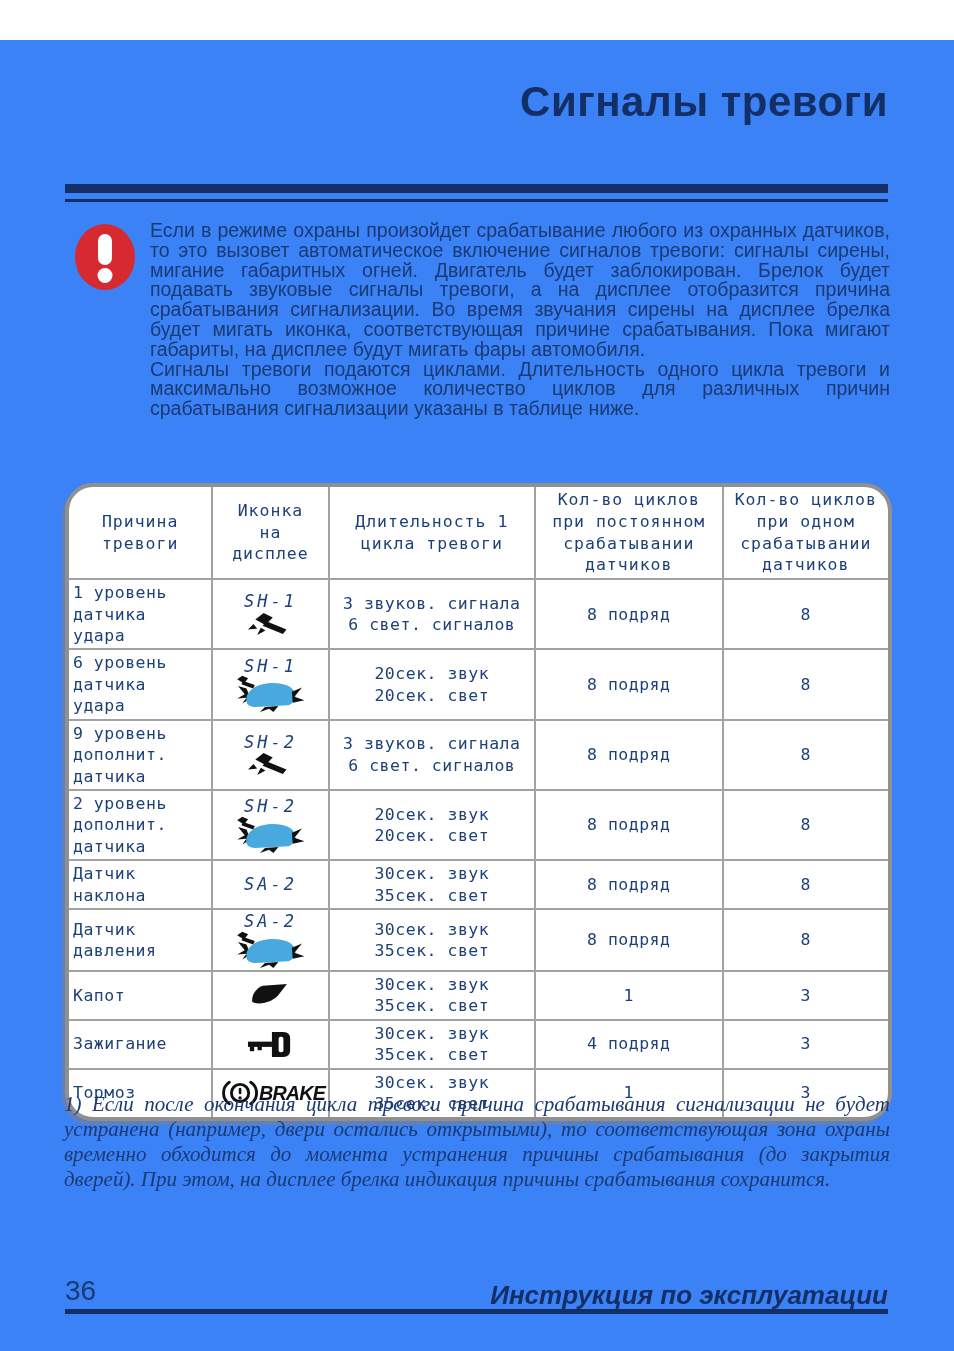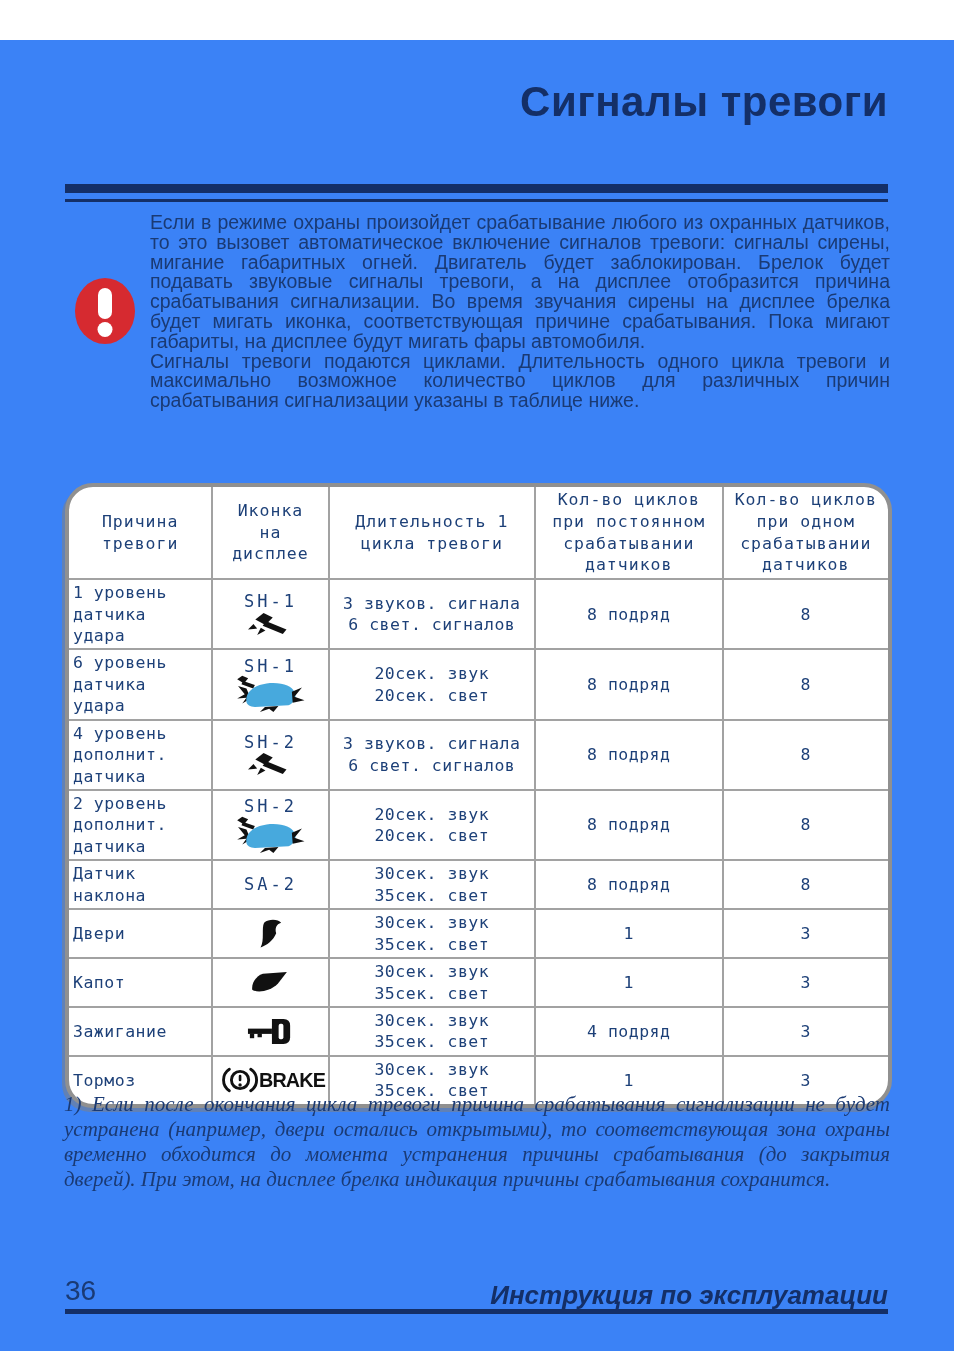--- a/index.html
+++ b/index.html
@@ -8,21 +8,21 @@
     font-family:"Liberation Sans",sans-serif;color:#173a72;overflow:hidden;margin-top:40px;
   }
   
   .title{
     position:absolute;top:38px;right:66px;margin:0;
     font-size:42px;font-weight:bold;color:#142f67;letter-spacing:0.5px;
   }
   .rule-thick{position:absolute;left:65px;right:66px;top:144px;height:9px;background:#142f67;}
   .rule-thin{position:absolute;left:65px;right:66px;top:159px;height:2.5px;background:#142f67;}
   
-  .intro{position:absolute;left:74px;top:173px;width:816px;display:flex;align-items:center;}
+  .intro{position:absolute;left:74px;top:181px;width:816px;display:flex;align-items:flex-start;}
   .warn{flex:0 0 62px;margin-top:2px;}
   .intro-text{
     margin-left:14px;width:740px;font-size:19.5px;line-height:19.8px;
     text-align:justify;color:#1a3a74;
   }
   .intro-text p{margin:0;}
   
   .tbl-wrap{
     position:absolute;left:65px;top:443px;width:819px;
     border:4px solid #909090;border-radius:28px;overflow:hidden;
@@ -37,21 +37,21 @@
     border:2px solid #a2a2a2;padding:2px 4px;vertical-align:middle;
     font-weight:normal;font-size:16.5px;letter-spacing:0.5px;line-height:1.3;
   }
   table.alarm tr:first-child th{border-top:none;}
   table.alarm tr:last-child td{border-bottom:none;}
   table.alarm td:first-child,table.alarm th:first-child{border-left:none;}
   table.alarm td:last-child,table.alarm th:last-child{border-right:none;}
   th .hwrap{display:block;margin:0 auto;text-align:center;letter-spacing:1px;line-height:1.32;}
   th .w2{max-width:86px;} th .w3{max-width:190px;} th .w4{max-width:162px;} th .w5{max-width:162px;}
   td.cause{text-align:left;padding-left:12px;}
-  td.icon-cell{text-align:center;padding:1px 2px;}
+  td.icon-cell{text-align:center;padding:1px 2px;font-style:italic;}
   td.icon-cell .icon-label{display:block;letter-spacing:3px;font-size:17px;line-height:1.1;}
   td.icon-cell svg{display:block;margin:0 auto;}
   td.dur,td.num{text-align:center;}
   td.dur .dline{display:block;}
   
   .notes{position:absolute;left:64px;top:1052px;width:826px;
     font-style:italic;font-size:21px;line-height:25px;text-align:justify;color:#1a3a74;}
   .notes p{margin:0;font-family:Liberation Serif, serif;}
   .notes p + p{margin-top:17px;}
   
@@ -144,21 +144,21 @@
         </td>
         <td class="dur">
           <span class="dline">20сек. звук</span>
           <span class="dline">20сек. свет</span>
         </td>
         <td class="num">8 подряд</td>
         <td class="num">8</td>
       </tr>
 
       <tr style="height:55px">
-        <td class="cause">4 уровень дополнит. датчика</td>
+        <td class="cause">9 уровень дополнит. датчика</td>
         <td class="icon-cell">
           <span class="icon-label">SH-2</span>
           <svg width="44" height="26" viewBox="0 0 48 28">
             <path d="M8 9 L17 2 L27 7 L19 15 Z" fill="#111"></path>
             <path d="M20 11 L42 20 L38 25 L16 16 Z" fill="#111"></path>
             <path d="M6 14 L0 20 L10 19 Z" fill="#111"></path>
             <path d="M14 18 L10 26 L19 21 Z" fill="#111"></path>
           </svg>
         </td>
         <td class="dur">
@@ -196,35 +196,41 @@
           <span class="icon-label">SA-2</span>
         </td>
         <td class="dur">
           <span class="dline">30сек. звук</span>
           <span class="dline">35сек. свет</span>
         </td>
         <td class="num">8 подряд</td>
         <td class="num">8</td>
       </tr>
 
-
-      <tr style="height:38px">
-        <td class="cause">Двери</td>
-        <td class="icon-cell">
-          <svg width="27" height="34" viewBox="0 0 38 44">
-            <path d="M10 6 C17 0 30 1 34 6 C27 8 25 14 27 21 C23 31 14 38 5 41 C11 30 6 13 10 6 Z" fill="#111"></path>
-          </svg>
-        </td>
-        <td class="dur">
-          <span class="dline">30сек. звук</span>
-          <span class="dline">35сек. свет</span>
-        </td>
-        <td class="num">1</td>
-        <td class="num">3</td>
-      </tr>
+      <tr style="height:56px">
+        <td class="cause">Датчик давления</td>
+        <td class="icon-cell">
+          <span class="icon-label">SA-2</span>
+          <svg width="74" height="37" viewBox="0 0 84 44">
+            <path d="M3 5 L9 1 L16 4 L11 10 Z" fill="#111"></path>
+            <path d="M10 7 L24 12 L22 16 L8 11 Z" fill="#111"></path>
+            <path d="M14 16 L4 13 L12 23 L3 28 L14 27 L9 34 L19 28 Z" fill="#111"></path>
+            <path d="M14 32 C12 22 22 12 38 10 C56 8 68 13 71 20 C74 26 72 32 64 36 L24 38 C18 37 15 36 14 32 Z" fill="#47a9dd"></path>
+            <path d="M68 20 L80 15 L71 26 L83 30 L69 33 Z" fill="#111"></path>
+            <path d="M36 38 L30 44 L41 40 L46 44 L52 37 Z" fill="#111"></path>
+          </svg>
+        </td>
+        <td class="dur">
+          <span class="dline">30сек. звук</span>
+          <span class="dline">35сек. свет</span>
+        </td>
+        <td class="num">8 подряд</td>
+        <td class="num">8</td>
+      </tr>
+
 
       <tr style="height:36px">
         <td class="cause">Капот</td>
         <td class="icon-cell">
           <svg width="40" height="24" viewBox="0 0 44 27">
             <path d="M2 21 C1 13 7 5 14 3 L41 1 L31 14 C22 23 8 25 2 21 Z" fill="#111"></path>
           </svg>
         </td>
         <td class="dur">
           <span class="dline">30сек. звук</span>

